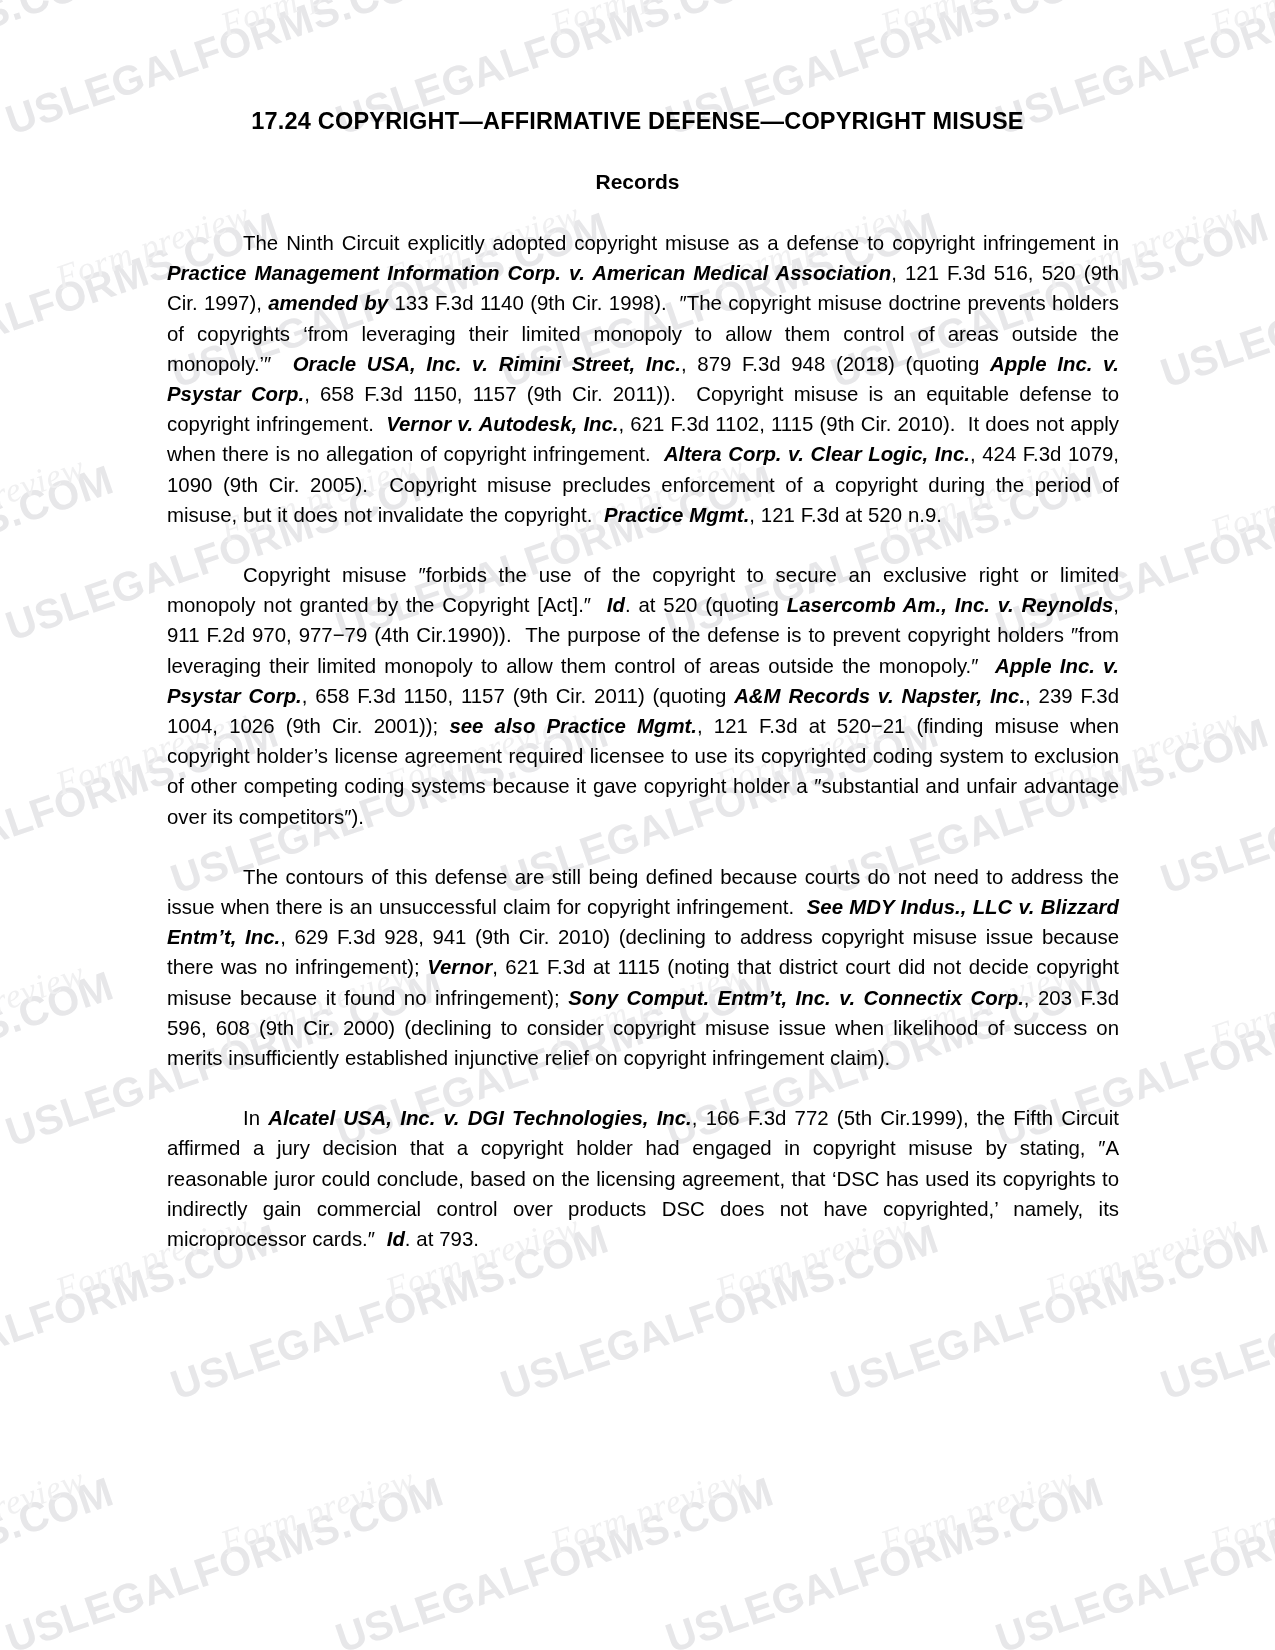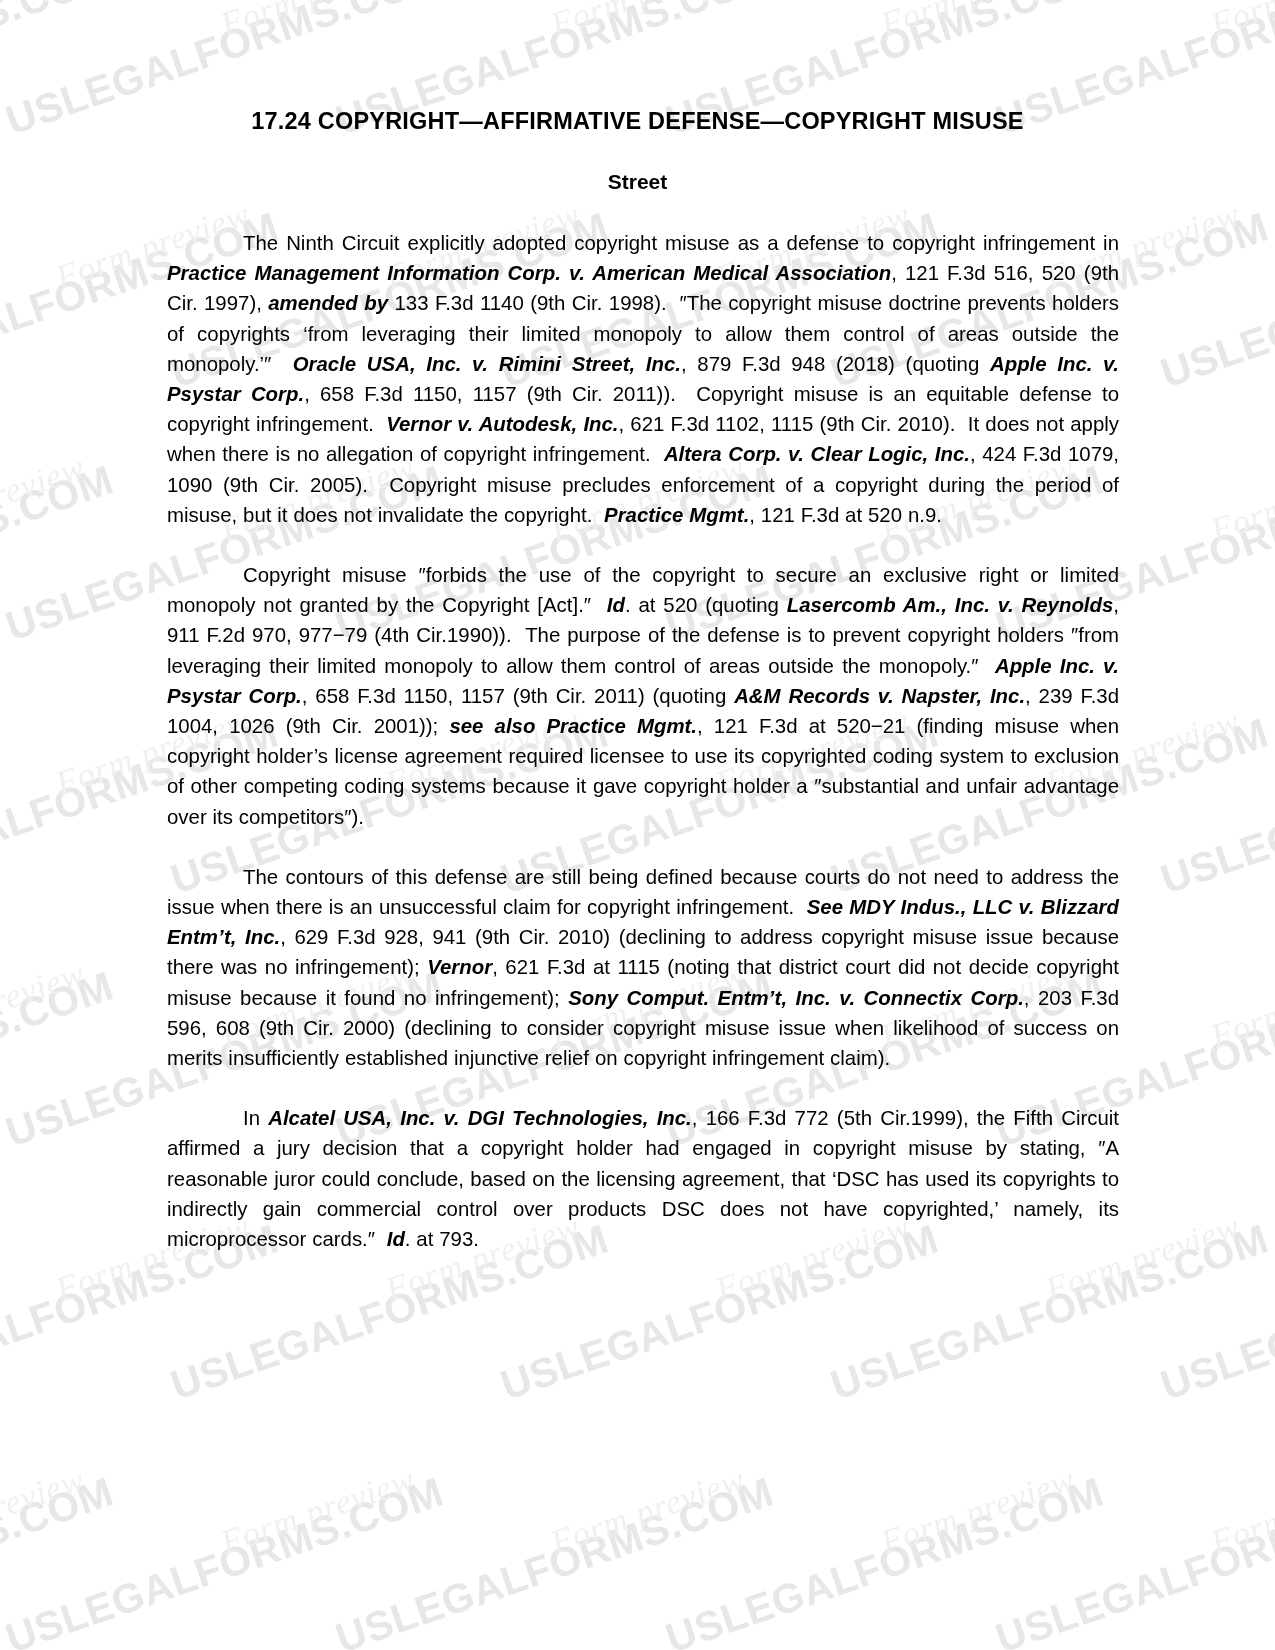--- a/index.html
+++ b/index.html
@@ -178,21 +178,21 @@
       <div class="wm wm-brand" style="left: 660px; top: 1618px; color: rgb(231, 231, 233);">USLEGALFORMS.COM</div>
       <div class="wm wm-preview" style="left: 876px; top: 1526px; color: rgb(240, 240, 241);">Form preview</div>
       <div class="wm wm-brand" style="left: 990px; top: 1618px; color: rgb(231, 231, 233);">USLEGALFORMS.COM</div>
       <div class="wm wm-preview" style="left: 1206px; top: 1526px; color: rgb(240, 240, 241);">Form preview</div>
     </div>
 
   <div class="content">
 
     <div class="doc-title">17.24  COPYRIGHT—AFFIRMATIVE DEFENSE—COPYRIGHT MISUSE</div>
 
-    <div class="doc-subtitle">Street</div>
+    <div class="doc-subtitle">Records</div>
 
     <div class="body-block" id="body-block">
         <p class="para">The Ninth Circuit explicitly adopted copyright misuse as a defense to copyright infringement in <i>Practice Management Information Corp. v. American Medical Association</i>, 121 F.3d 516, 520 (9th Cir. 1997), <i>amended by</i> 133 F.3d 1140 (9th Cir. 1998).&nbsp; ″The copyright misuse doctrine prevents holders of copyrights ‘from leveraging their limited monopoly to allow them control of areas outside the monopoly.’″&nbsp; <i>Oracle USA, Inc. v. Rimini Street, Inc.</i>, 879 F.3d 948 (2018) (quoting <i>Apple Inc. v. Psystar Corp.</i>, 658 F.3d 1150, 1157 (9th Cir. 2011)).&nbsp; Copyright misuse is an equitable defense to copyright infringement.&nbsp; <i>Vernor v. Autodesk, Inc.</i>, 621 F.3d 1102, 1115 (9th Cir. 2010).&nbsp; It does not apply when there is no allegation of copyright infringement.&nbsp; <i>Altera Corp. v. Clear Logic, Inc.</i>, 424 F.3d 1079, 1090 (9th Cir. 2005).&nbsp; Copyright misuse precludes enforcement of a copyright during the period of misuse, but it does not invalidate the copyright.&nbsp; <i>Practice Mgmt.</i>, 121 F.3d at 520 n.9.</p>
         <p class="para">Copyright misuse ″forbids the use of the copyright to secure an exclusive right or limited monopoly not granted by the Copyright [Act].″&nbsp; <i>Id</i>. at 520 (quoting <i>Lasercomb Am., Inc. v. Reynolds</i>, 911 F.2d 970, 977−79 (4th Cir.1990)).&nbsp; The purpose of the defense is to prevent copyright holders ″from leveraging their limited monopoly to allow them control of areas outside the monopoly.″&nbsp; <i>Apple Inc. v. Psystar Corp.</i>, 658 F.3d 1150, 1157 (9th Cir. 2011) (quoting <i>A&amp;M Records v. Napster, Inc.</i>, 239 F.3d 1004, 1026 (9th Cir. 2001)); <i>see also Practice Mgmt.</i>, 121 F.3d at 520−21 (finding misuse when copyright holder’s license agreement required licensee to use its copyrighted coding system to exclusion of other competing coding systems because it gave copyright holder a ″substantial and unfair advantage over its competitors″).</p>
         <p class="para">The contours of this defense are still being defined because courts do not need to address the issue when there is an unsuccessful claim for copyright infringement.&nbsp; <i>See MDY Indus., LLC v. Blizzard Entm’t, Inc.</i>, 629 F.3d 928, 941 (9th Cir. 2010) (declining to address copyright misuse issue because there was no infringement); <i>Vernor</i>, 621 F.3d at 1115 (noting that district court did not decide copyright misuse because it found no infringement); <i>Sony Comput. Entm’t, Inc. v. Connectix Corp.</i>, 203 F.3d 596, 608 (9th Cir. 2000) (declining to consider copyright misuse issue when likelihood of success on merits insufficiently established injunctive relief on copyright infringement claim).</p>
         <p class="para">In <i>Alcatel USA, Inc. v. DGI Technologies, Inc.</i>, 166 F.3d 772 (5th Cir.1999), the Fifth Circuit affirmed a jury decision that a copyright holder had engaged in copyright misuse by stating, ″A reasonable juror could conclude, based on the licensing agreement, that ‘DSC has used its copyrights to indirectly gain commercial control over products DSC does not have copyrighted,’ namely, its microprocessor cards.″&nbsp; <i>Id</i>. at 793.</p>
       </div>
 
   </div>
 </div>

